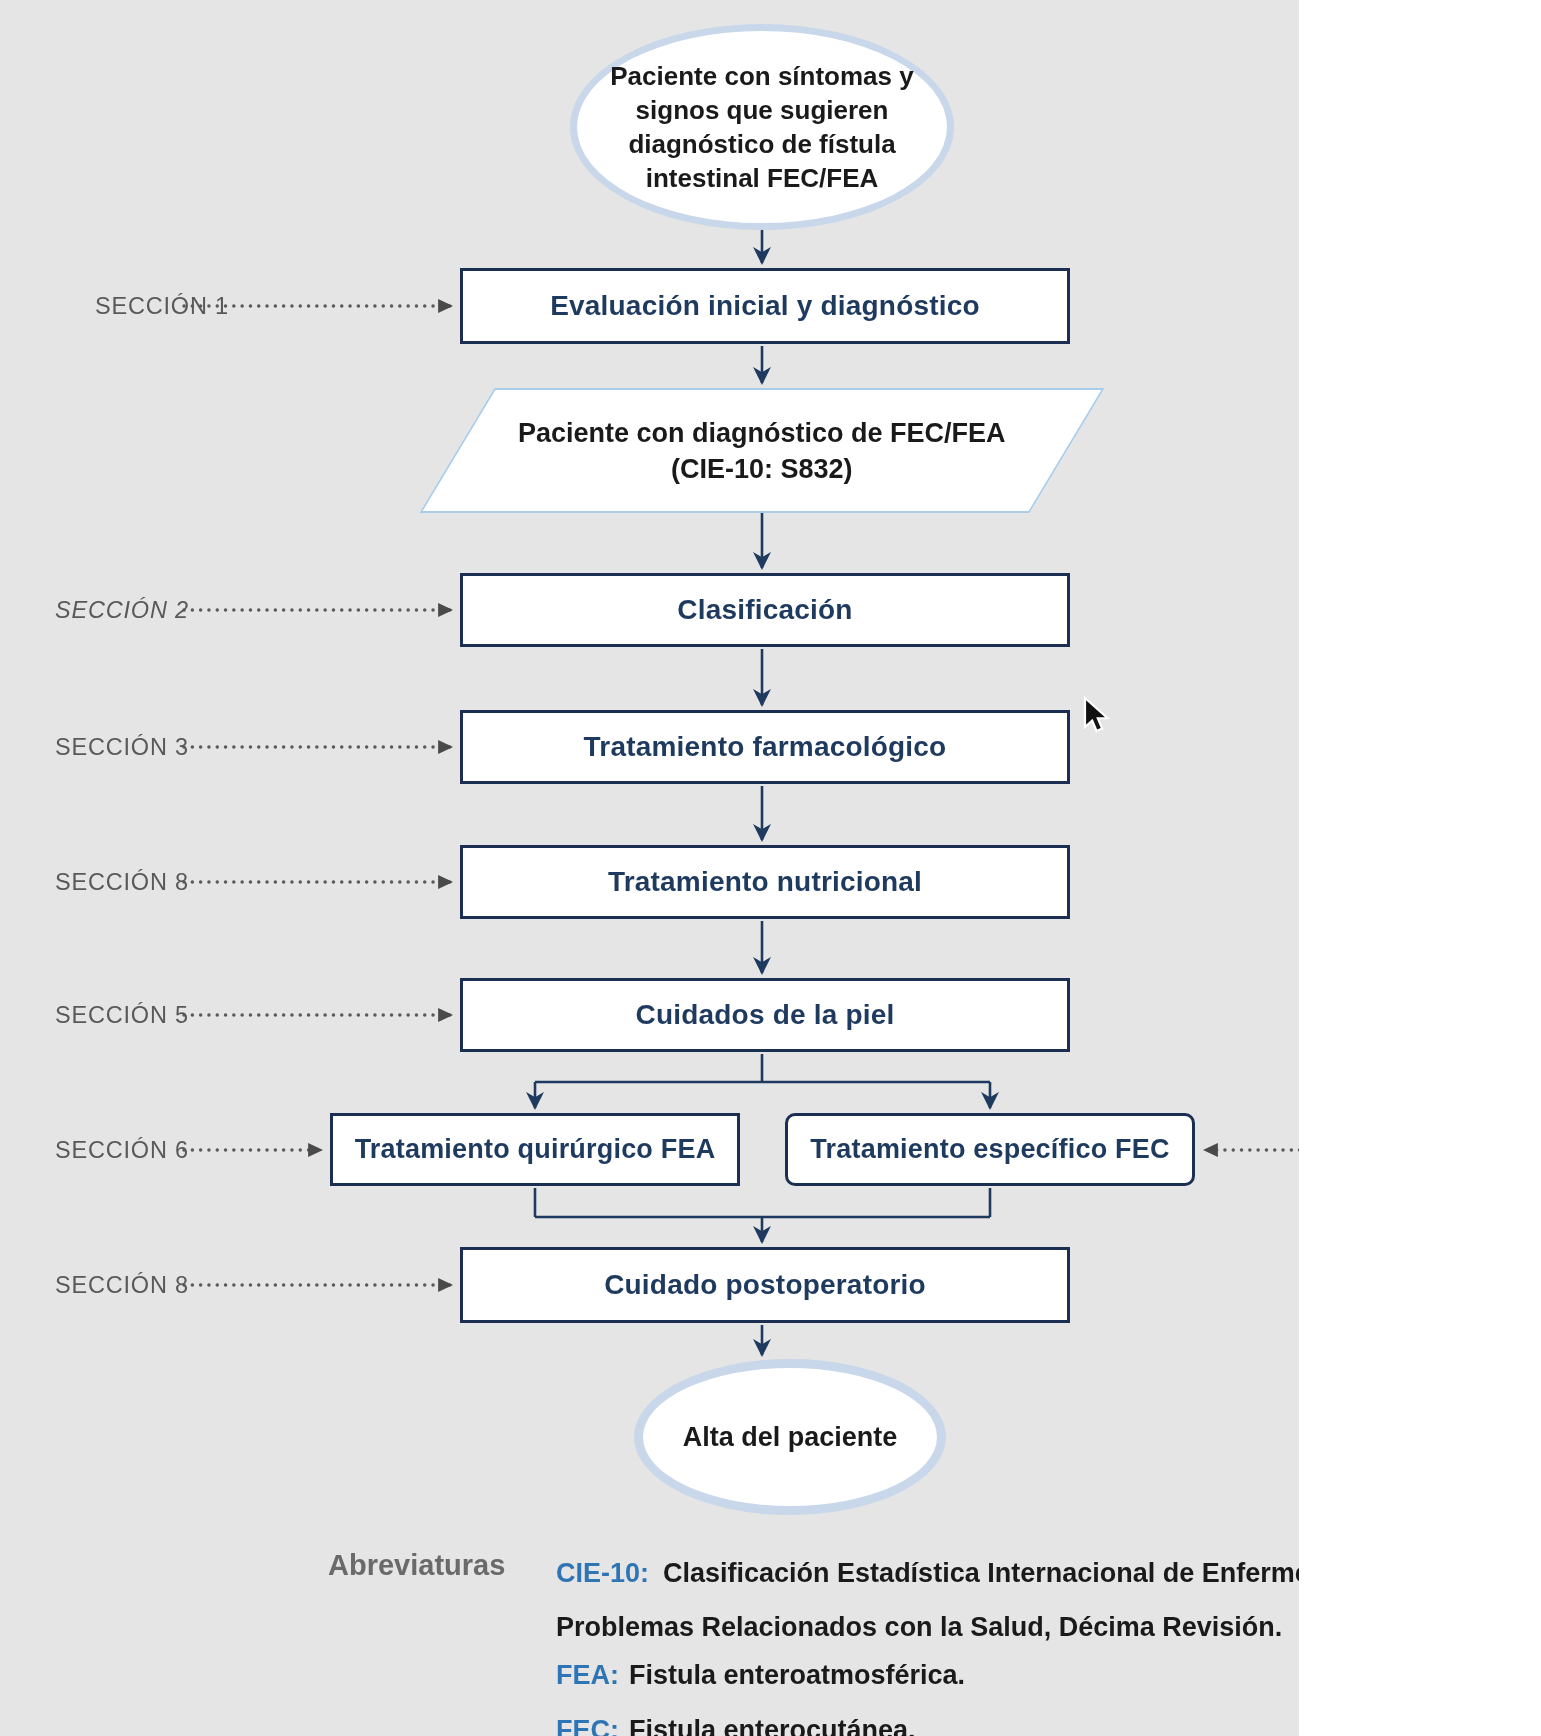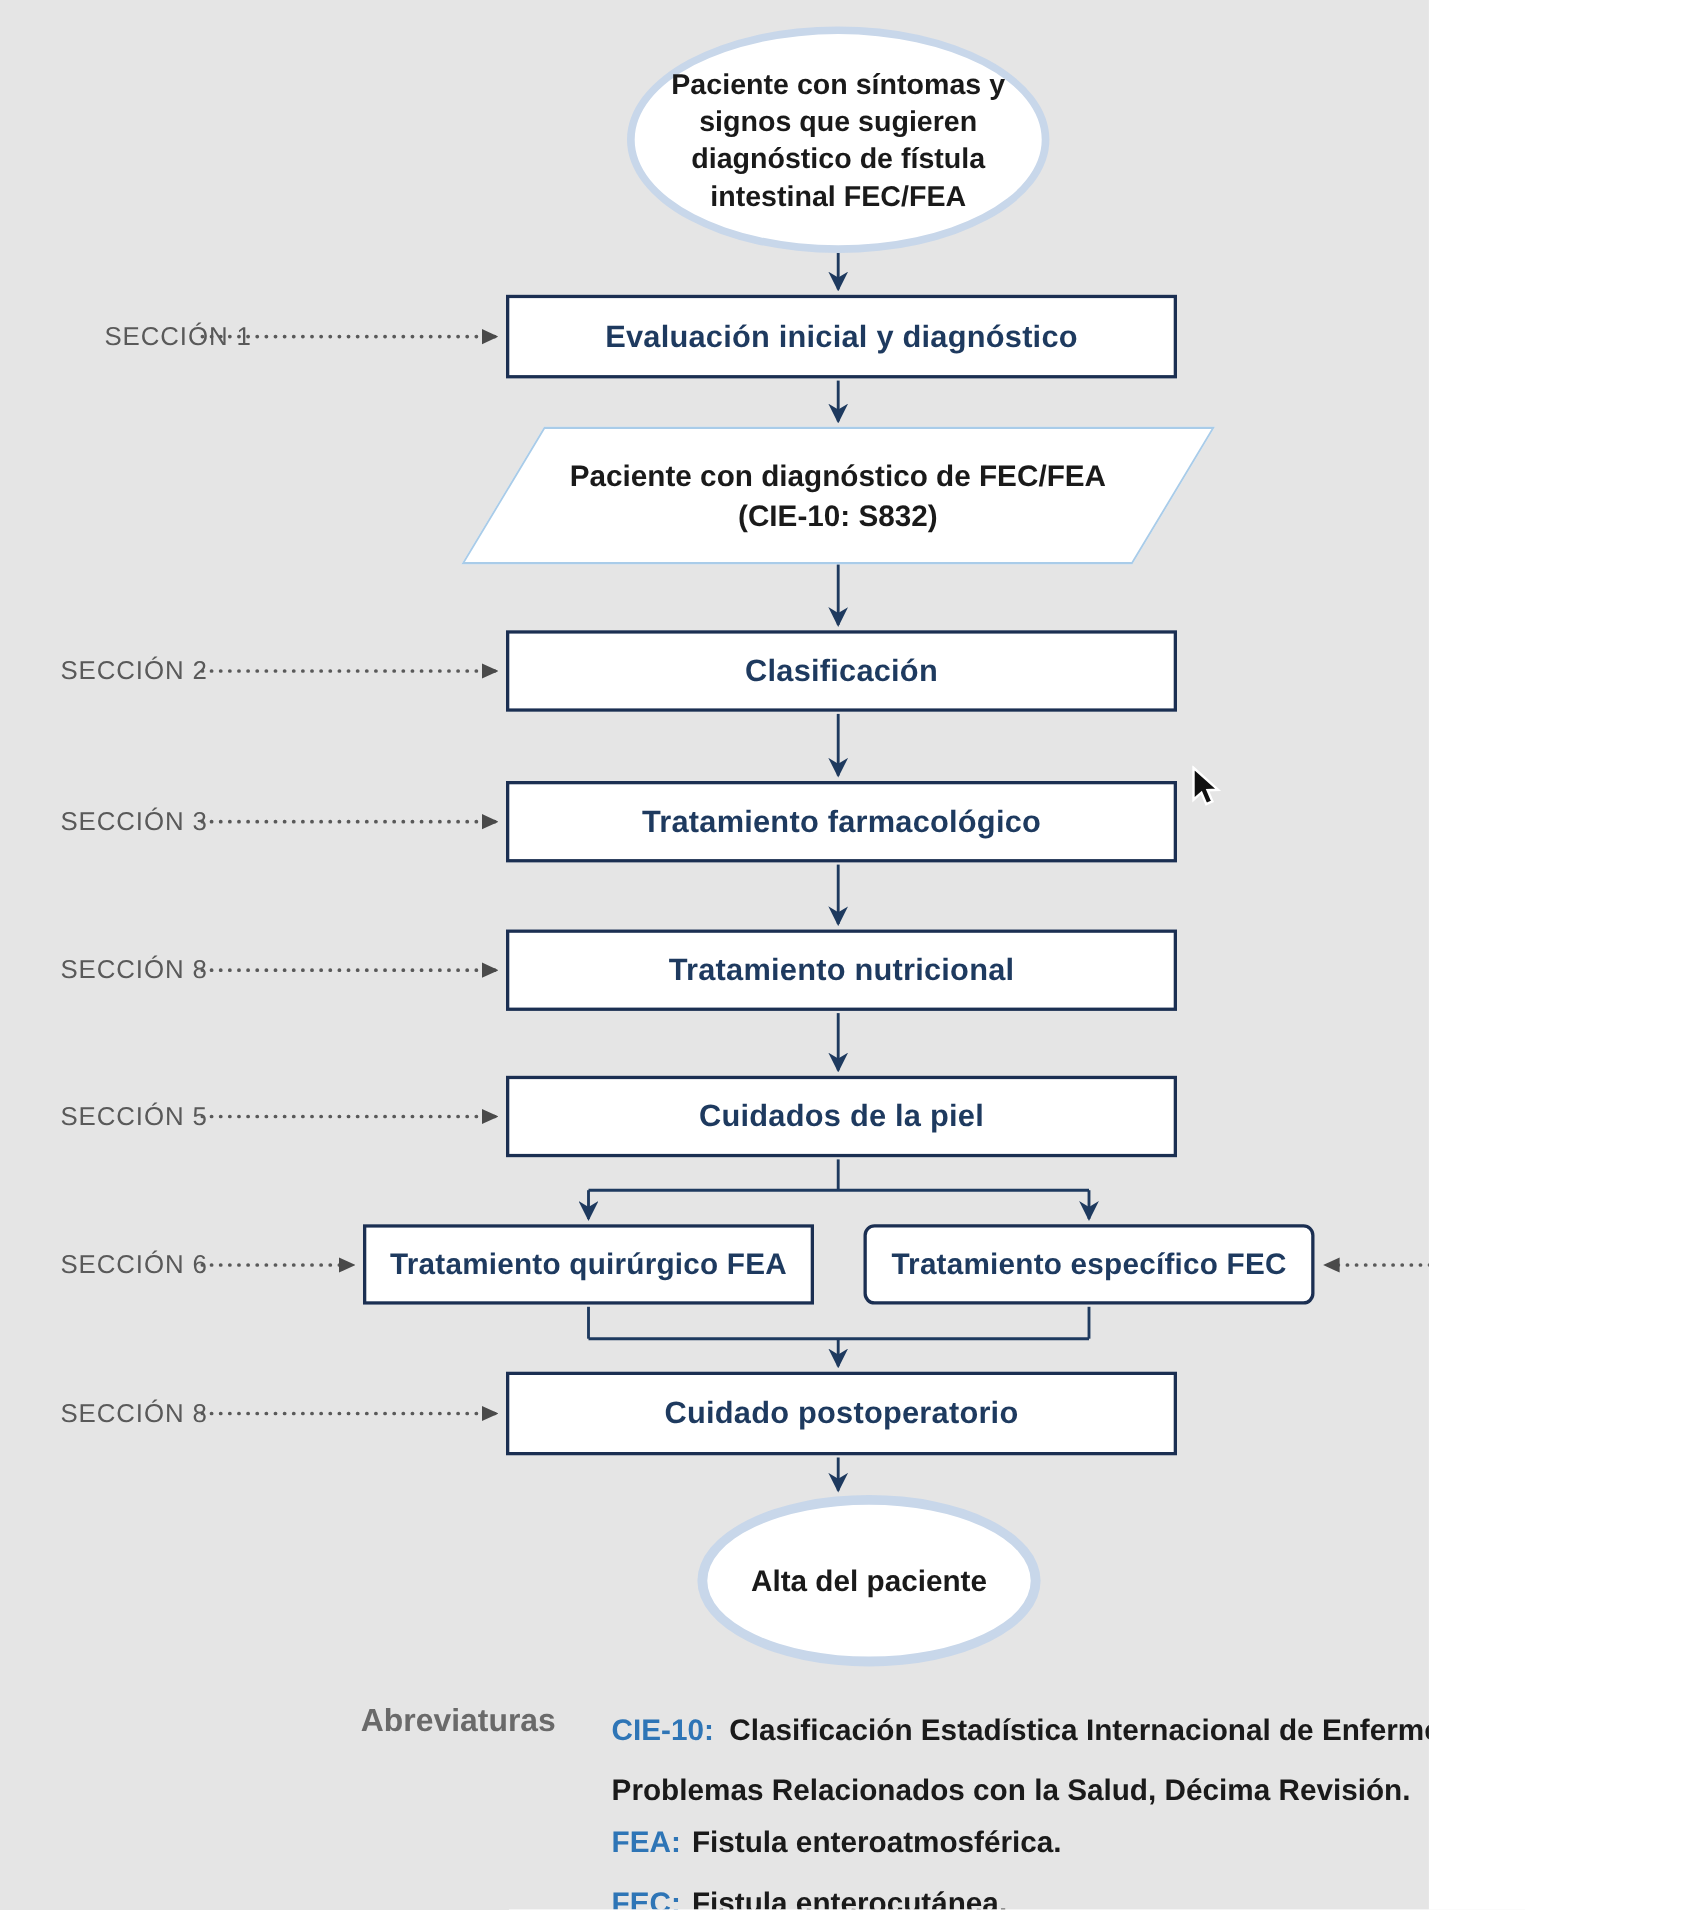--- a/index.html
+++ b/index.html
@@ -140,21 +140,21 @@
 
   <div class="node-box" style="left:785px;top:1113px;width:410px;height:73px;font-size:27px;border-radius:10px;">
     <span>Tratamiento específico FEC</span>
   </div>
 
   <div class="node-box" style="left:460px;top:1247px;width:610px;height:76px;">
     <span>Cuidado postoperatorio</span>
   </div>
 
   <div class="section-label" style="left:55px;top:306px;margin-left:40px;">SECCIÓN 1</div>
-  <div class="section-label" style="left:55px;top:610px;">SECCIÓN 2</div>
+  <div class="section-label" style="left:55px;top:610px;font-style:italic;">SECCIÓN 2</div>
   <div class="section-label" style="left:55px;top:747px;">SECCIÓN 3</div>
   <div class="section-label" style="left:55px;top:882px;">SECCIÓN 8</div>
   <div class="section-label" style="left:55px;top:1015px;">SECCIÓN 5</div>
   <div class="section-label" style="left:55px;top:1150px;">SECCIÓN 6</div>
   <div class="section-label" style="left:1318px;top:1150px;">SECCIÓN 7</div>
   <div class="section-label" style="left:55px;top:1285px;">SECCIÓN 8</div>
 
   <div class="abbr-heading" style="left:328px;top:1549px;">Abreviaturas</div>
 
   <div class="abbr-item" style="top:1546px;">

